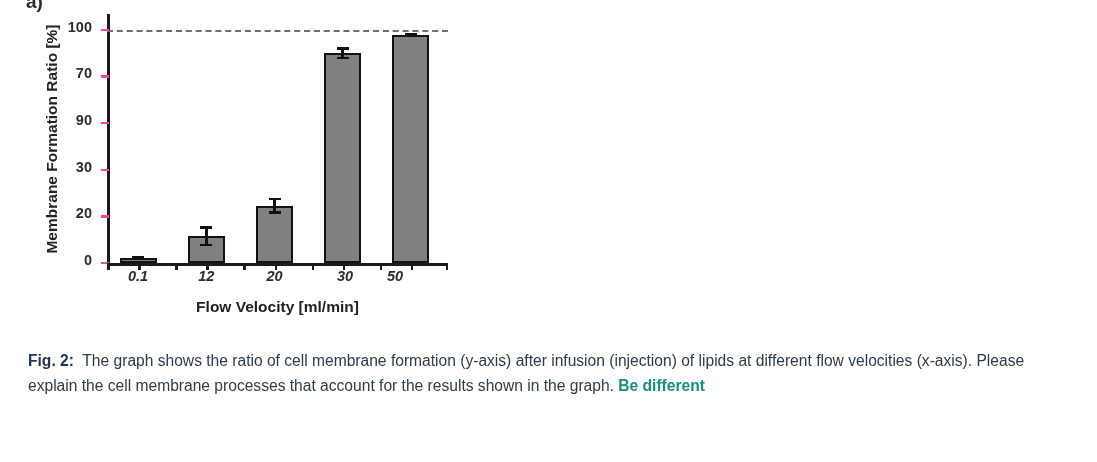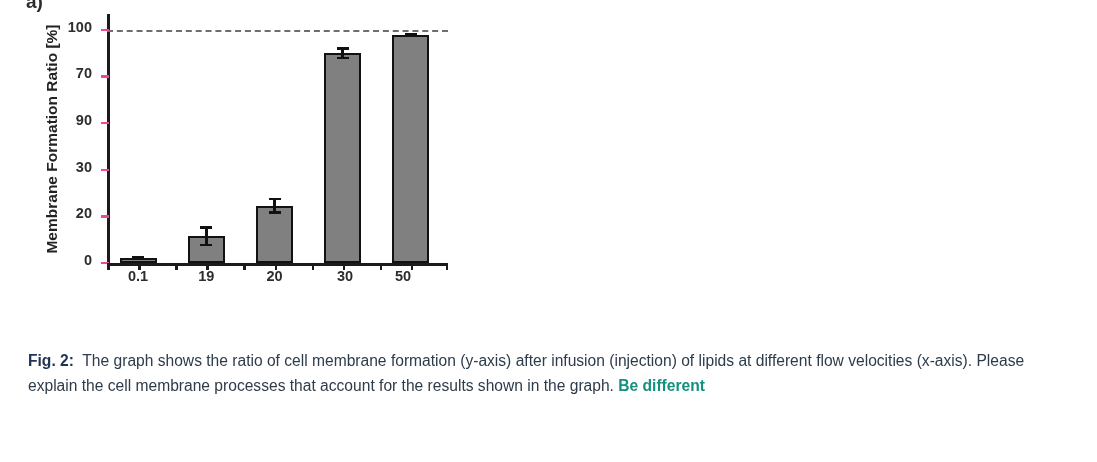--- a/index.html
+++ b/index.html
@@ -142,20 +142,21 @@
   .errorbar .cap.bottom { bottom: 0; }
 
   .x-tick-label {
     position: absolute;
     top: 268px;
     font-size: 14.5px;
     font-weight: 700;
     color: #2d2d2d;
     text-align: center;
     white-space: nowrap;
+    font-style: italic;
   }
   #x-axis-title {
     position: absolute;
     left: 107px;
     top: 298px;
     width: 341px;
     text-align: center;
     font-size: 15.5px;
     font-weight: 700;
     color: #222222;
@@ -257,20 +258,21 @@
         <div class="errorbar" style="left: 296.9px; top: 19.262px; width: 14px; height: 3px;">
           <div class="stem"></div>
           <div class="cap top"></div>
           <div class="cap bottom"></div>
         </div>
       </div>
   </div>
 
   <div id="xlabels">
       <div class="x-tick-label" style="left: 108.1px; width: 60px;">0.1</div>
-      <div class="x-tick-label" style="left: 176.3px; width: 60px;">19</div>
+      <div class="x-tick-label" style="left: 176.3px; width: 60px;">12</div>
       <div class="x-tick-label" style="left: 244.5px; width: 60px;">20</div>
       <div class="x-tick-label" style="left: 315px; width: 60px;">30</div>
-      <div class="x-tick-label" style="left: 373px; width: 60px;">50</div>
+      <div class="x-tick-label" style="left: 365px; width: 60px;">50</div>
     </div>
+  <div id="x-axis-title">Flow Velocity [ml/min]</div>
 </div>
 
 <div id="caption"><span class="fig-label">Fig. 2:</span><span>&nbsp; </span><span class="caption-body">The graph shows the ratio of cell membrane formation (y-axis) after infusion (injection) of lipids at different flow velocities (x-axis).  Please explain the cell membrane processes that account for the results shown in the graph. </span><span class="highlight">Be different</span></div>
 
 </body></html>

